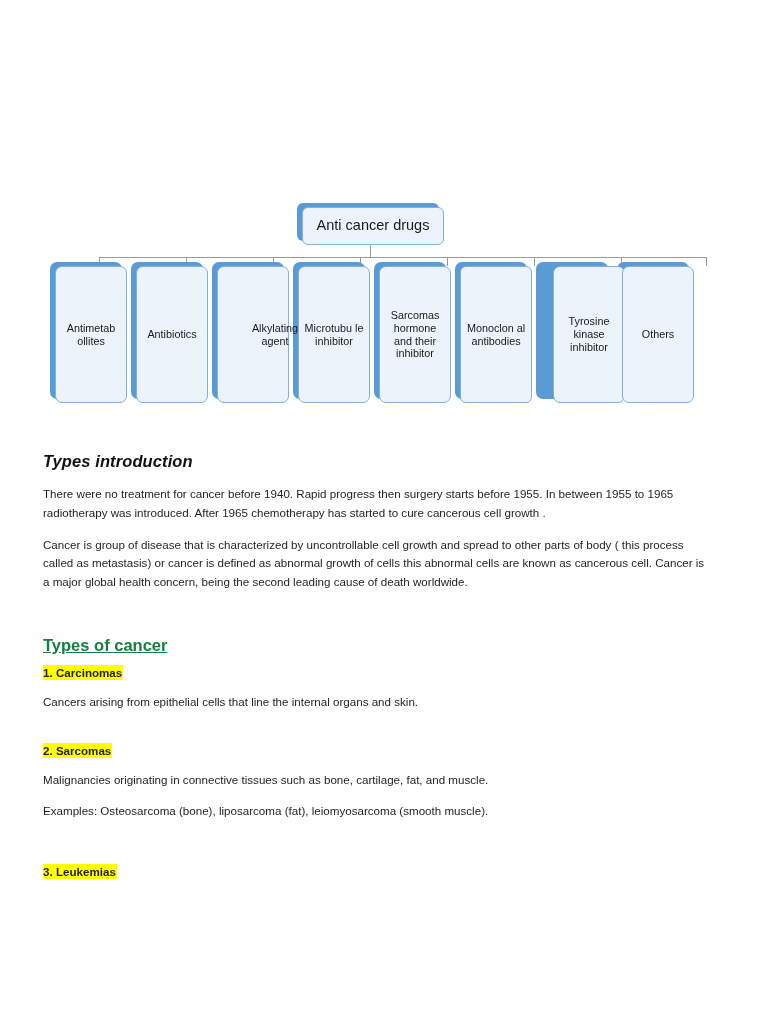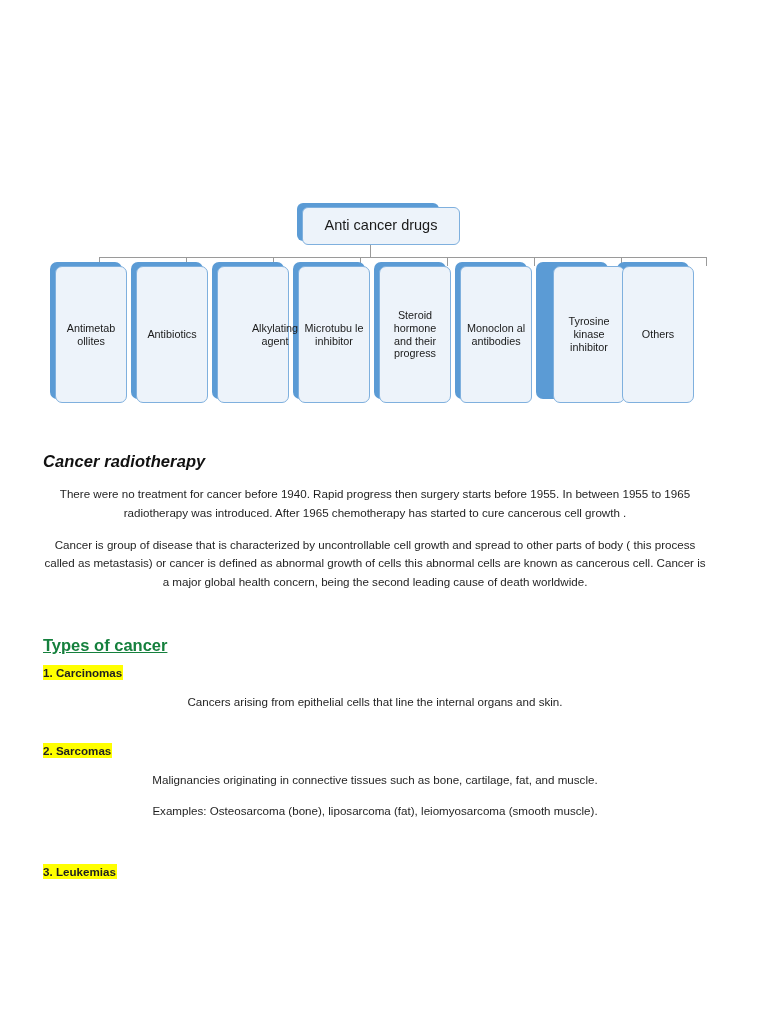--- a/index.html
+++ b/index.html
@@ -51,21 +51,21 @@
     position: absolute;
     box-sizing: border-box;
     border-radius: 7px;
     background: #5B9BD5;
     z-index: 2;
   }
 
   .root-node {
     left: 302px;
     top: 207px;
-    width: 158px;
+    width: 142px;
     height: 38px;
     font-size: 14.5px;
     border-radius: 6px;
   }
   .root-shadow {
     left: 297px;
     top: 203px;
     width: 142px;
     height: 38px;
     border-radius: 6px;
@@ -131,21 +131,21 @@
     text-decoration: underline;
     margin: 0 0 11px 0;
     color: #15803d;
   }
 
   p.body {
     font-size: 11.6px;
     line-height: 1.62;
     margin: 0 0 13px 0;
     color: #1f1f1f;
-    text-align: center;
+    text-align: left;
   }
 
   .spacer-lg { height: 31px; }
   .spacer-md { height: 19px; }
 
   .subhead {
     font-size: 11.6px;
     font-weight: bold;
     margin: 0 0 14px 0;
     color: #1f1f1f;
@@ -183,35 +183,35 @@
     <div class="node-shadow leaf-shadow" style="left:131px;"></div>
     <div class="node leaf-node" style="left:136px;">Antibiotics</div>
 
     <div class="node-shadow leaf-shadow" style="left:212px;"></div>
     <div class="node leaf-node" style="left:217px;padding-left:48px;">Alkylating agent</div>
 
     <div class="node-shadow leaf-shadow" style="left:293px;"></div>
     <div class="node leaf-node" style="left:298px;">Microtubu le inhibitor</div>
 
     <div class="node-shadow leaf-shadow" style="left:374px;"></div>
-    <div class="node leaf-node" style="left:379px;">Steroid hormone and their progress</div>
+    <div class="node leaf-node" style="left:379px;">Sarcomas hormone and their inhibitor</div>
 
     <div class="node-shadow leaf-shadow" style="left:455px;"></div>
     <div class="node leaf-node" style="left:460px;border-radius:6px;">Monoclon al antibodies</div>
 
     <div class="node-shadow leaf-shadow" style="left:536px;"></div>
     <div class="node leaf-node" style="left:553px;">Tyrosine kinase inhibitor</div>
 
     <div class="node-shadow leaf-shadow" style="left:617px;"></div>
     <div class="node leaf-node" style="left:622px;">Others</div>
   </div>
 
   <div class="doc">
 
-    <h2 class="section-title">Cancer radiotherapy</h2>
+    <h2 class="section-title">Types introduction</h2>
 
     <p class="body">There were no treatment for cancer before 1940. Rapid progress then surgery starts before 1955. In between 1955 to 1965 radiotherapy was introduced. After 1965 chemotherapy has started to cure cancerous cell growth .</p>
 
     <p class="body">Cancer is group of disease that is characterized by uncontrollable cell growth and spread to other parts of body ( this process called as metastasis) or cancer is defined as abnormal growth of cells this abnormal cells are known as cancerous cell. Cancer is a major global health concern, being the second leading cause of death worldwide.</p>
 
     <div class="spacer-lg"></div>
 
     <h2 class="section-title-underline">Types of cancer</h2>
 
     <div class="subhead">

